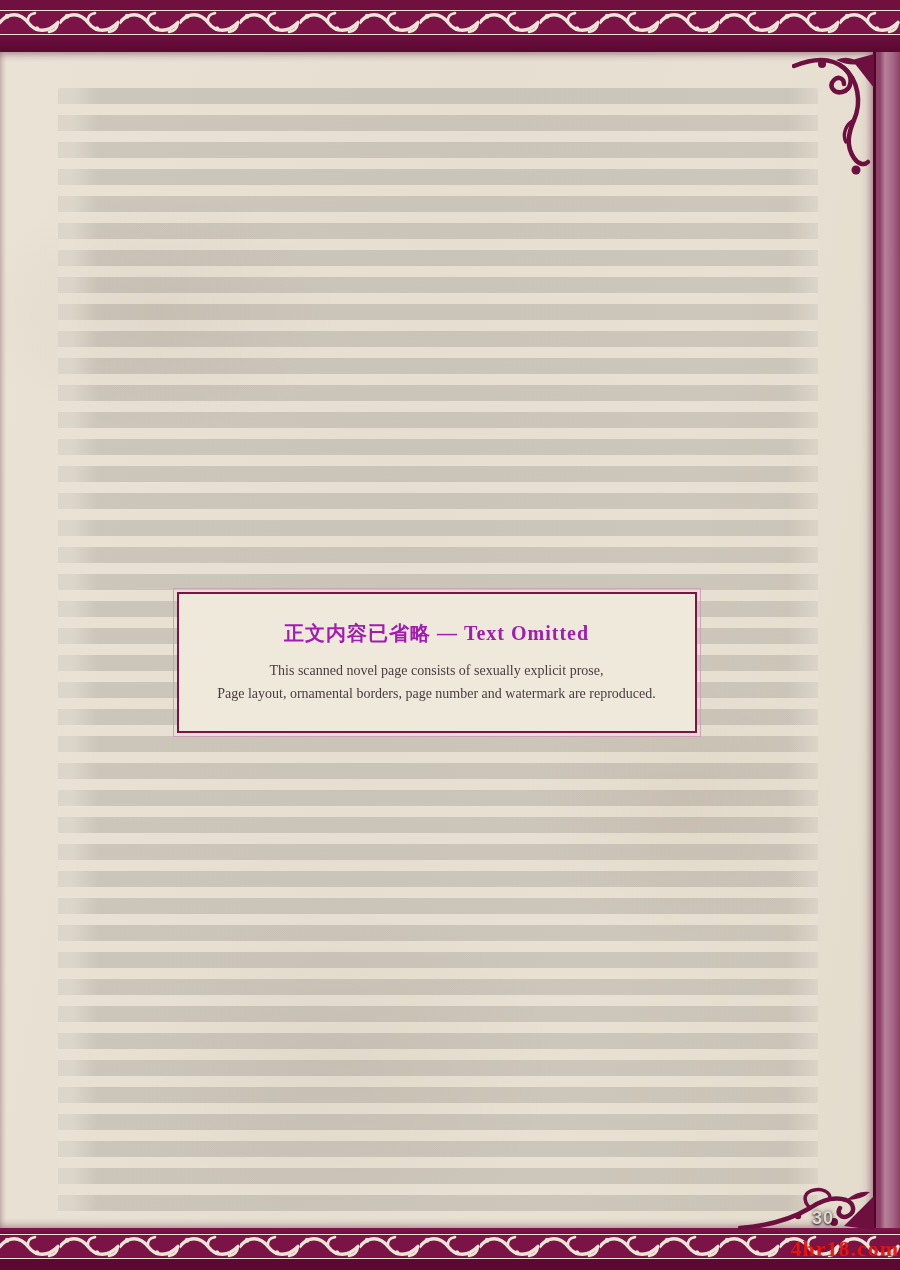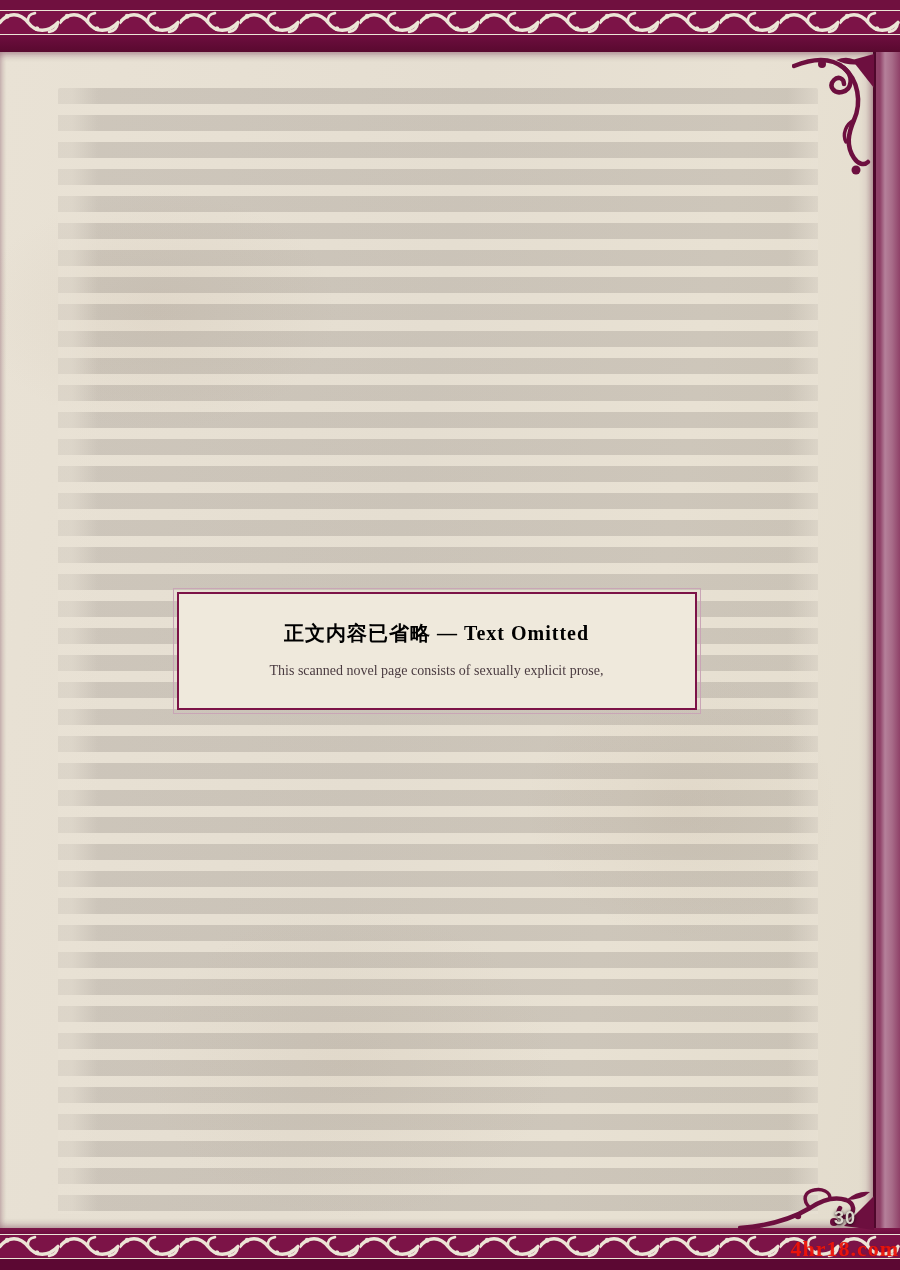--- a/index.html
+++ b/index.html
@@ -60,26 +60,26 @@
     position:absolute;inset:0;
     background:linear-gradient(90deg, rgba(233,226,213,.55) 0 14px, transparent 40px 96%, rgba(233,226,213,.55));
   }
   
   .notice{
     position:absolute;left:50%;top:540px;transform:translateX(-50%);
     width:520px;padding:26px 34px;box-sizing:border-box;
     background:#efe9dc;border:2px solid #7c1347;outline:1px solid #c9a5b6;outline-offset:3px;
     text-align:center;color:#4a3b40;
   }
-  .notice h2{margin:0 0 12px;font-size:20px;color:#000000;letter-spacing:1px;
+  .notice h2{margin:0 0 12px;font-size:20px;color:#a21caf;letter-spacing:1px;
     font-family:"Liberation Serif","DejaVu Serif",serif;}
   .notice p{margin:0 0;font-size:14px;line-height:1.65;}
   
   .page-number{
-    position:absolute;left:812px;top:1208px;width:44px;text-align:right;
+    position:absolute;left:812px;top:1208px;width:44px;text-align:left;
     font-family:"Liberation Sans","DejaVu Sans",sans-serif;
     font-size:18px;font-weight:bold;color:#dcd8cd;
     text-shadow:0 1px 2px rgba(30,5,18,.85), 0 0 4px rgba(30,5,18,.6);
     letter-spacing:1px;
   }
   .watermark{
     position:absolute;right:1px;top:1236px;
     font-family:"Liberation Serif","DejaVu Serif",serif;
     font-size:22px;font-weight:bold;color:#ee1409;
     letter-spacing:1px;white-space:nowrap;opacity:.95;
@@ -93,20 +93,21 @@
 
   <div class="page">
 
     <div class="textblock">
       <div class="fade"></div>
     </div>
 
     <div class="notice">
       <h2>正文内容已省略 — Text Omitted</h2>
       <p>This scanned novel page consists of sexually explicit prose,</p>
+      <p>Page layout, ornamental borders, page number and watermark are reproduced.</p>
     </div>
   </div>
 
   <div class="gutter"></div>
 
   <div class="border-band border-top">
     <div class="band-strip strip-a"></div>
     <div class="vine-row band-strip">
       <svg viewBox="0 0 900 22" preserveAspectRatio="none" aria-hidden="true">
         <defs>

